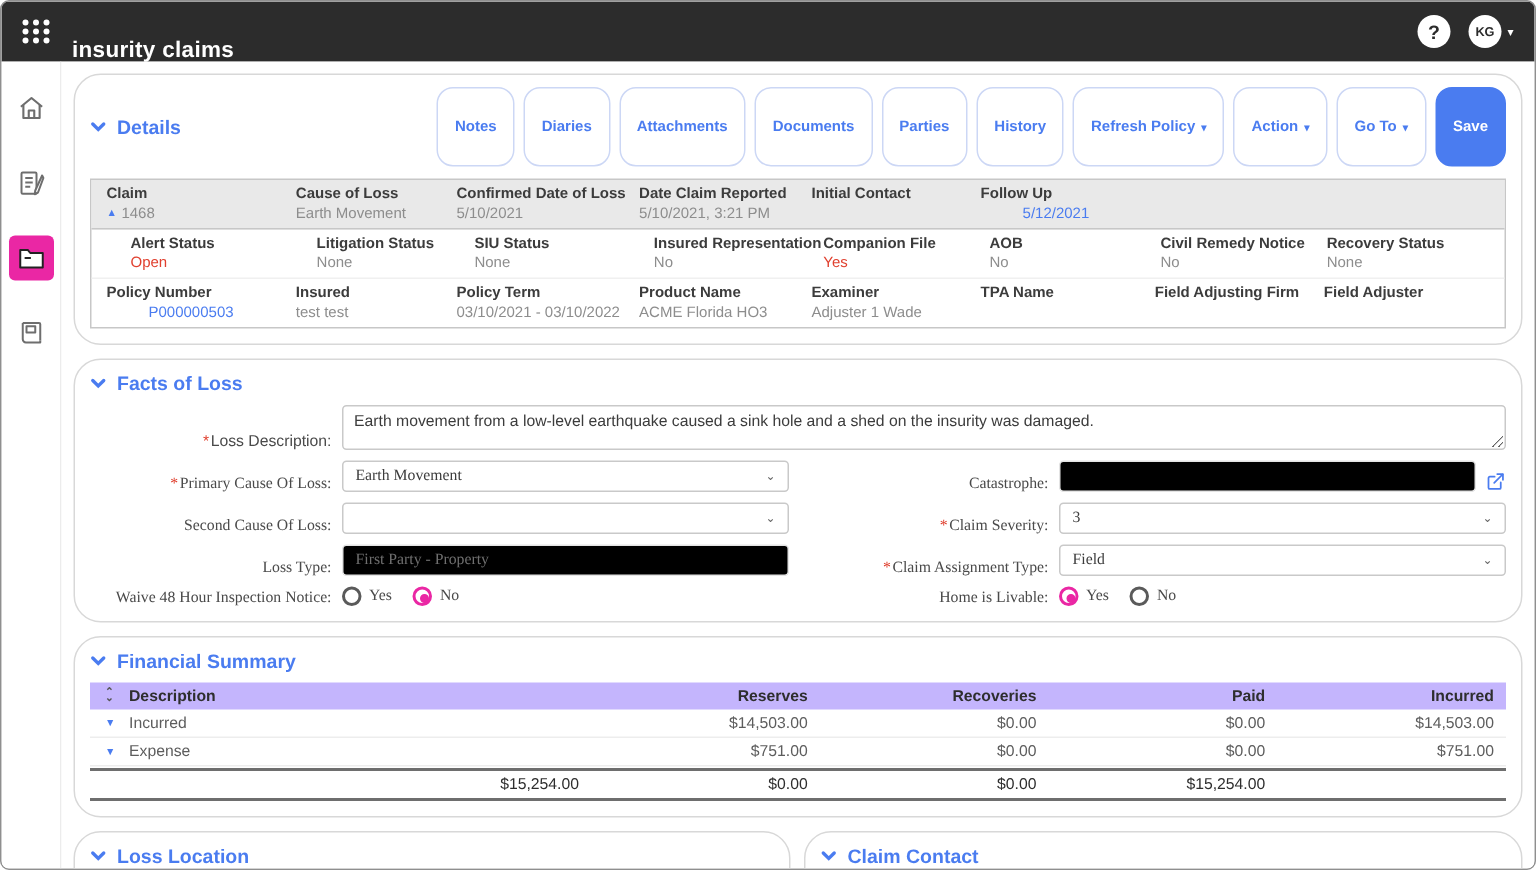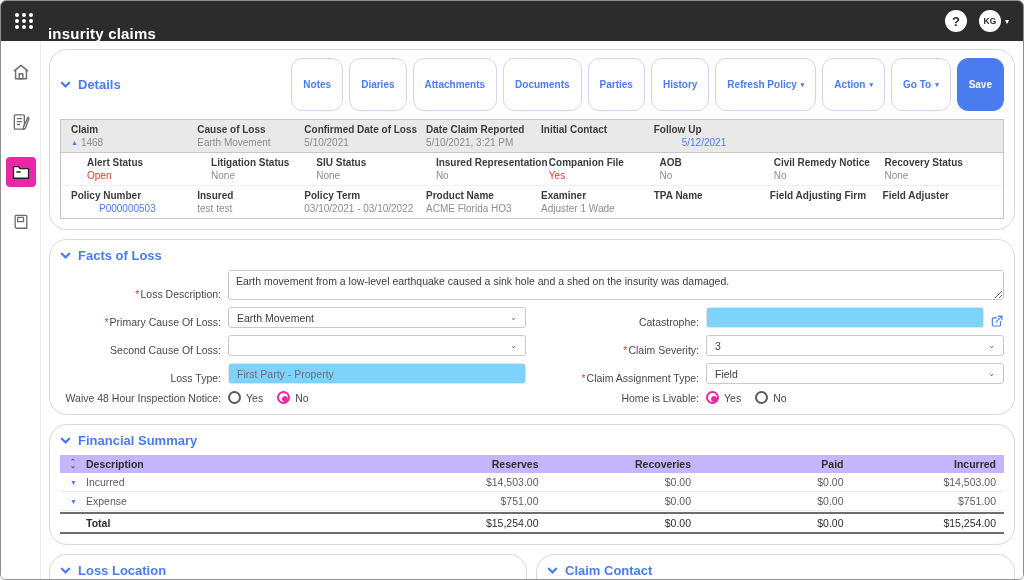--- a/index.html
+++ b/index.html
@@ -51,22 +51,22 @@
   .dval.link { color:#4a7cf0; cursor:pointer;padding-left:28px; }
   .tri { color:#4a7cf0; font-size:7px; }
 
   
   .form-row { display:flex; align-items:flex-end; margin-top:7px; }
   .form-label { width:168px; text-align:right; font-size:10.5px; color:#4a4a4a; padding-right:7px; flex-shrink:0; }
   .req::before { content:"*"; color:#e0402f; margin-right:1px; }
   .textarea { flex:1; border:1px solid #c9c9c9; border-radius:3px; min-height:30px; padding:4px 7px; font-size:10.5px; color:#3c3c3c; position:relative; resize:both; overflow:auto; }
   .selectbox { flex:1; border:1px solid #c9c9c9; border-radius:3px; height:21px; display:flex; align-items:center; justify-content:space-between; padding:0 8px; font-size:10.5px; color:#3c3c3c; background:#fff; cursor:pointer; }
   .selectbox .sel-caret { color:#666; font-size:8px; }
-  .readonly { flex:1; background:#7dd3fc; border:1px solid #e4e4e4; border-radius:3px; height:21px; display:flex; align-items:center; padding:0 8px; font-size:10.5px; color:#6f6f6f; }
-  .two-col { display:flex; gap:12px; }
+  .readonly { flex:1; background:#000000; border:1px solid #e4e4e4; border-radius:3px; height:21px; display:flex; align-items:center; padding:0 8px; font-size:10.5px; color:#6f6f6f; }
+  .two-col { display:flex; gap:12px;font-family:Liberation Serif, serif; }
   .col { flex:1; }
 
   .radio-group { display:flex; align-items:center; gap:14px; }
   .radio-opt { display:flex; align-items:center; gap:5px; font-size:10.5px; color:#4a4a4a; cursor:pointer; }
   .rdo { width:13px; height:13px; border:2px solid #5a5a5a; border-radius:50%; position:relative; background:#fff; }
   .rdo.on { border-color:#ea27a4; }
   .rdo.on::after { content:""; position:absolute; left:2.5px; top:2.5px; width:4px; height:4px; border:1px solid #ea27a4; background:#ea27a4; border-radius:50%; }
   .ext-icon { margin-left:6px; color:#4a7cf0; cursor:pointer; display:flex; }
   .ext-icon svg { width:14px; height:14px; }
 
@@ -413,21 +413,20 @@
           <div class="frow fbody">
             <span class="fcaret">▼</span>
             <div class="fdesc">Expense</div>
             <div class="fnum">$751.00</div>
             <div class="fnum">$0.00</div>
             <div class="fnum">$0.00</div>
             <div class="fnum">$751.00</div>
           </div>
           <div class="frow ftotal">
             <span></span>
-            <div class="fdesc">Total</div>
             <div class="fnum">$15,254.00</div>
             <div class="fnum">$0.00</div>
             <div class="fnum">$0.00</div>
             <div class="fnum">$15,254.00</div>
           </div>
         </div>
       </section>
 
       <div class="bottom">
         <section class="section loss-loc">

